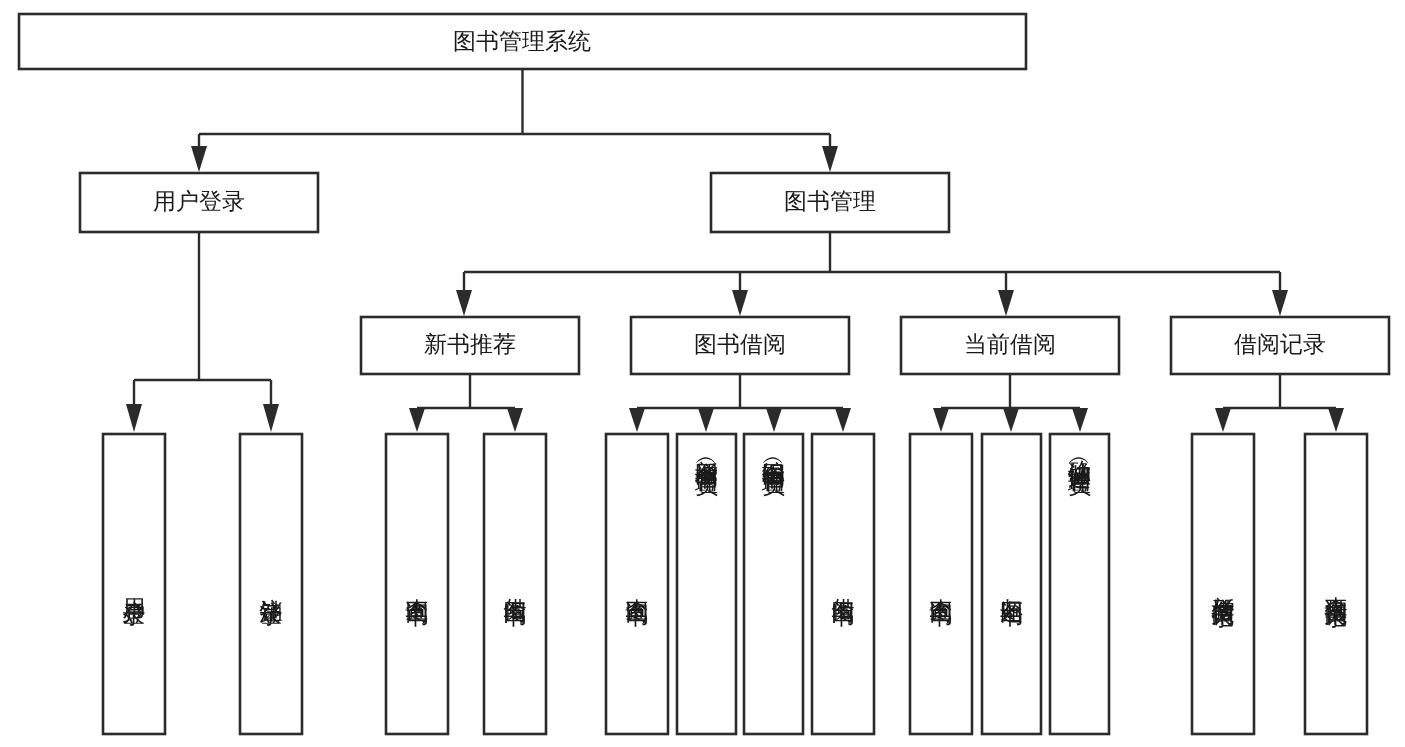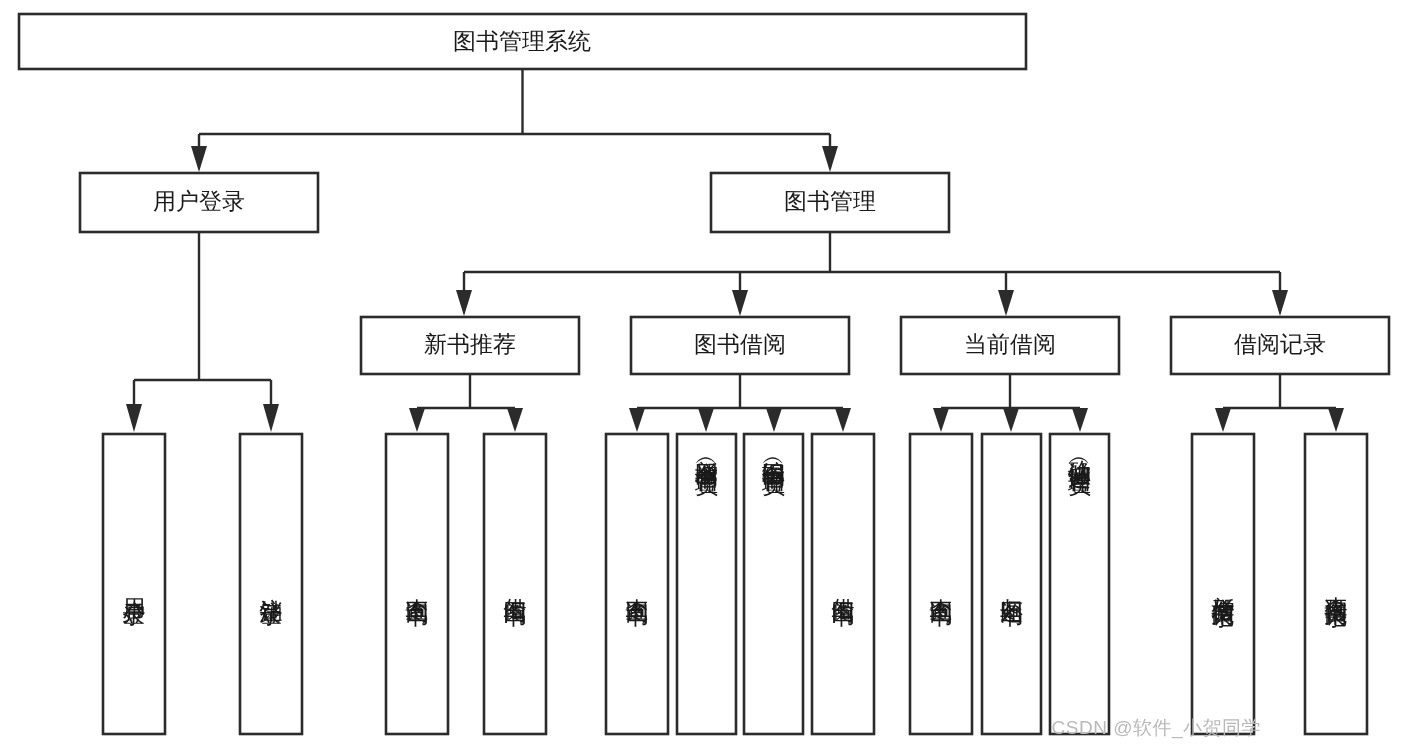--- a/index.html
+++ b/index.html
@@ -235,14 +235,13 @@
   <div class="vtext-wrap" style="left:1050px; top:434px; width:59px; height:300px; align-items:flex-start;">
     <span class="vtext" style="padding-top:8px;">确认归还（管理员）</span>
   </div>
   <div class="vtext-wrap" style="left:1192px; top:434px; width:62px; height:300px;">
     <span class="vtext">新增借阅记录</span>
   </div>
   <div class="vtext-wrap" style="left:1305px; top:434px; width:62px; height:300px;">
     <span class="vtext">查询借阅记录</span>
   </div>
 
-  <div class="watermark">CSDN @软件_小贺同学</div>
 </div>
 
 </body></html>

